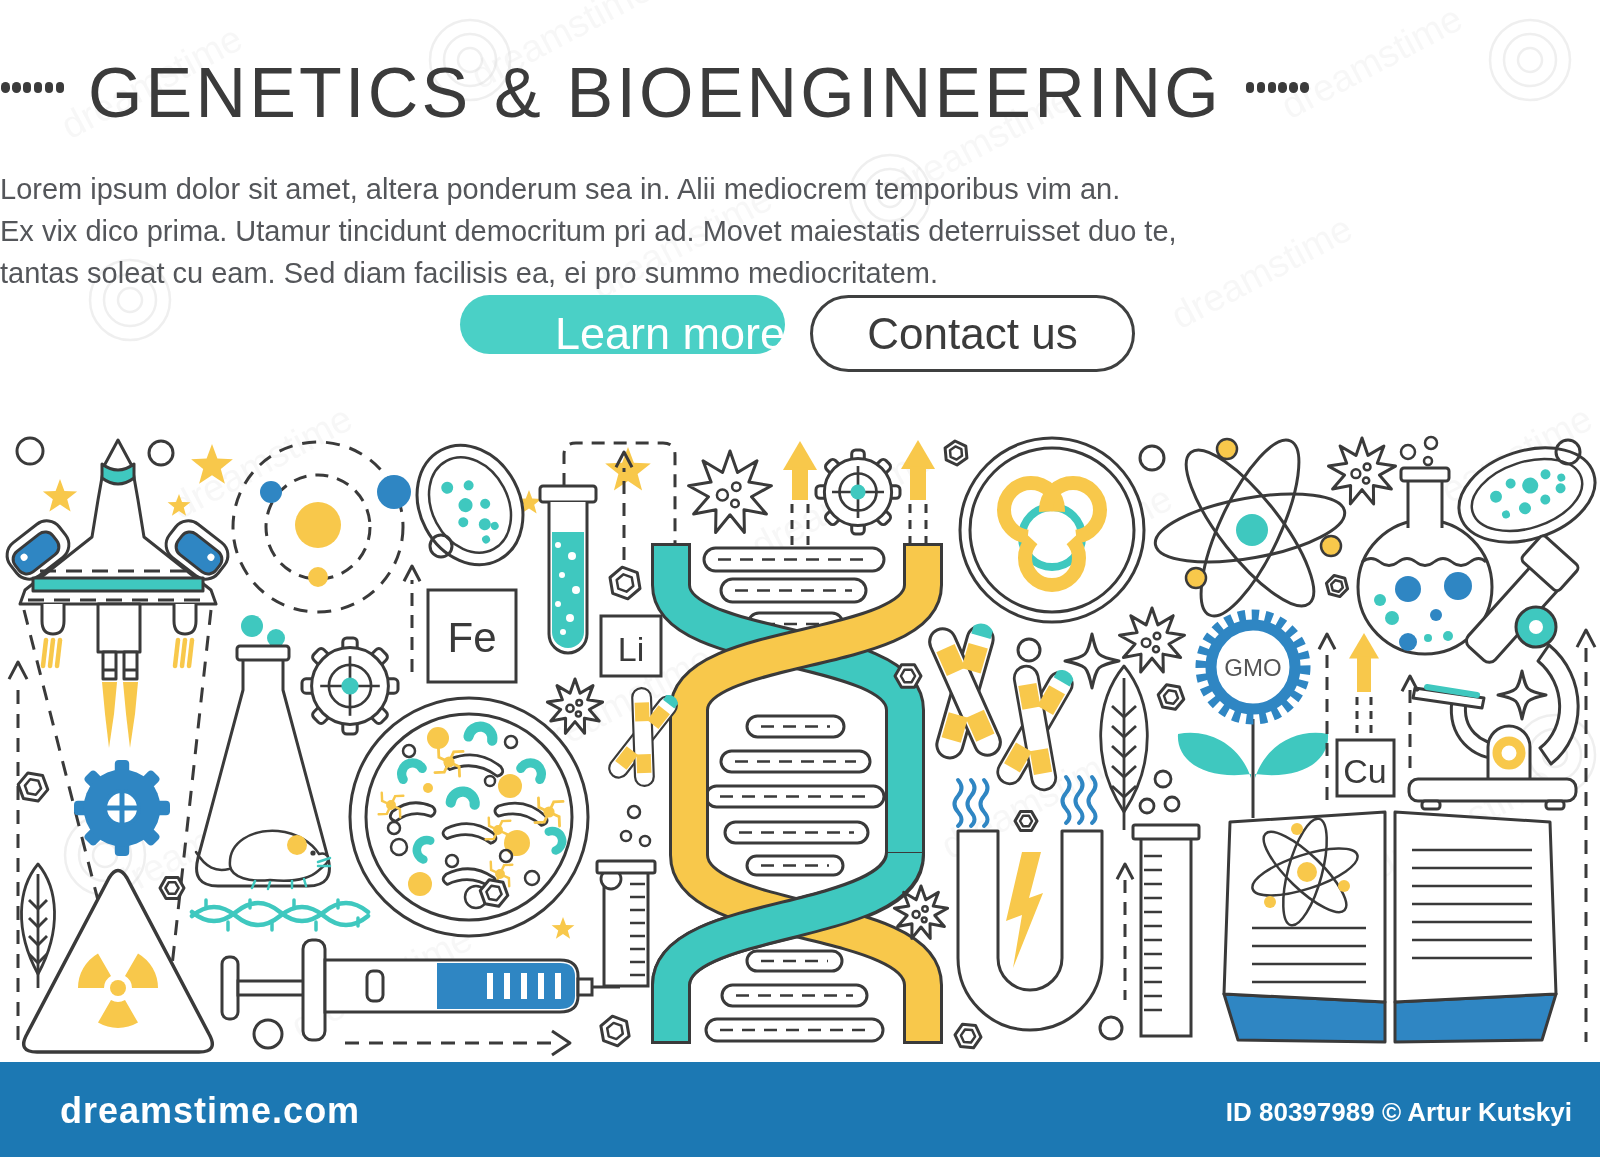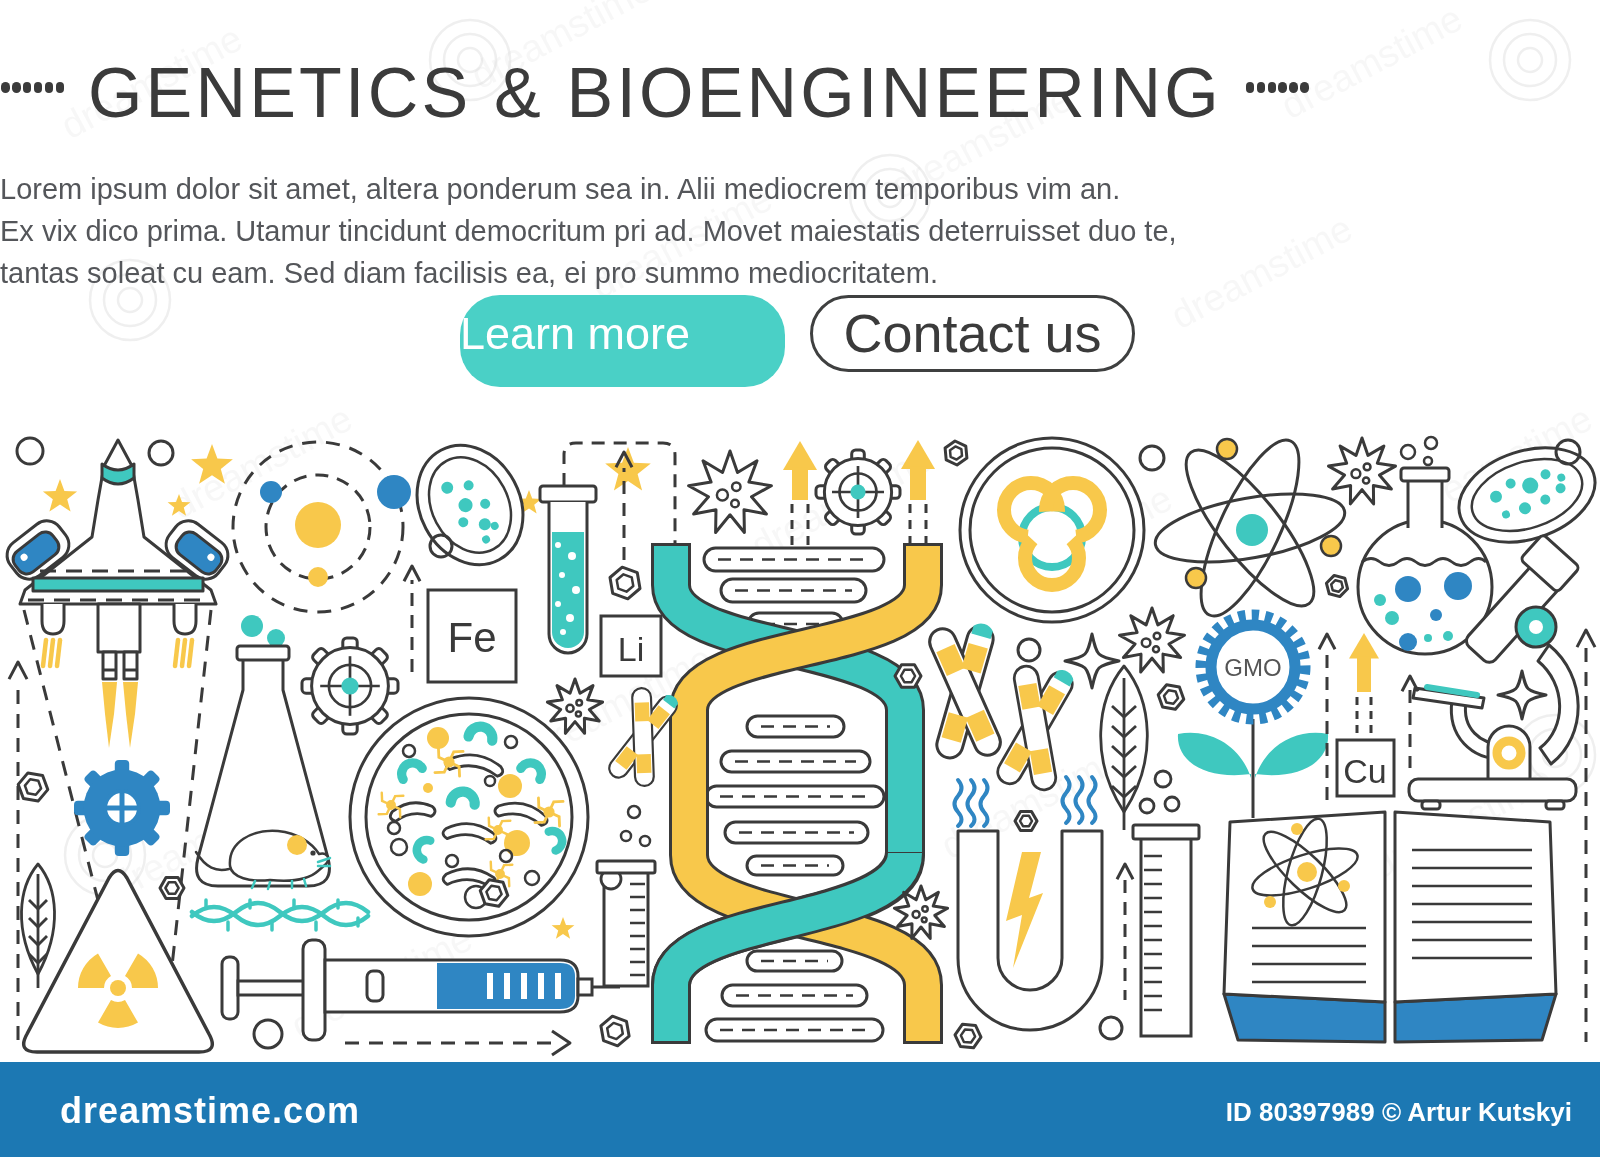--- a/index.html
+++ b/index.html
@@ -4,25 +4,25 @@
 <style>
   html,body { margin:0; padding:0; }
   body { width:1600px; height:1157px; position:relative; background:#fff; overflow:hidden;
          font-family:"Liberation Sans", sans-serif; }
   .title { position:absolute; top:29px; left:0; width:1600px; text-align:left;
             font-size:70px; letter-spacing:3.2px; color:#3b3b3b; white-space:nowrap; }
   .dash { display:inline-block; vertical-align:24px; letter-spacing:0; }
   .dash span { display:inline-block; width:8.5px; height:11px; border-radius:5px; background:#3b3b3b; margin:0 1.2px; }
   .body { position:absolute; top:168px; left:0; width:1600px; text-align:left;
            font-size:29px; line-height:42px; color:#54565a; }
-  .btn1 { position:absolute; left:460px; top:295px; width:325px; height:92px; border-radius:40px;
-           background:#4ad0c6; color:#fff; font-size:45px; text-align:left; line-height:77px; }
+  .btn1 { position:absolute; left:460px; top:295px; width:325px; height:59px; border-radius:40px;
+           background:#4ad0c6; color:#fff; font-size:45px; text-align:right; line-height:77px; }
   .btn2 { position:absolute; left:810px; top:295px; width:325px; height:77px; border-radius:40px;
            background:#fff; border:3px solid #3f4040; box-sizing:border-box; color:#3b3b3b;
-           font-size:54px; text-align:center; line-height:71px; }
+           font-size:44px; text-align:center; line-height:71px; }
   .bar { position:absolute; left:0; top:1062px; width:1600px; height:95px; background:#1c78b3; }
   .wmleft { position:absolute; left:30px; top:1090px; color:#fff; font-size:36px; font-weight:bold; letter-spacing:1px;margin-left:30px; }
   .wmleft .com { font-weight:bold; }
   .wmright { position:absolute; right:28px; top:1097px; color:#fff; font-size:26px; font-weight:bold;margin-left:48px; }
 </style>
 </head>
 <body>
 <svg width="1600" height="1157" viewBox="0 0 1600 1157" style="position:absolute;left:0;top:0">
 <text x="70" y="140" transform="rotate(-28 70 140)" font-size="38" fill="#999" opacity="0.075" font-family="Liberation Sans, sans-serif">dreamstime</text>
 <text x="480" y="90" transform="rotate(-28 480 90)" font-size="38" fill="#999" opacity="0.075" font-family="Liberation Sans, sans-serif">dreamstime</text>

